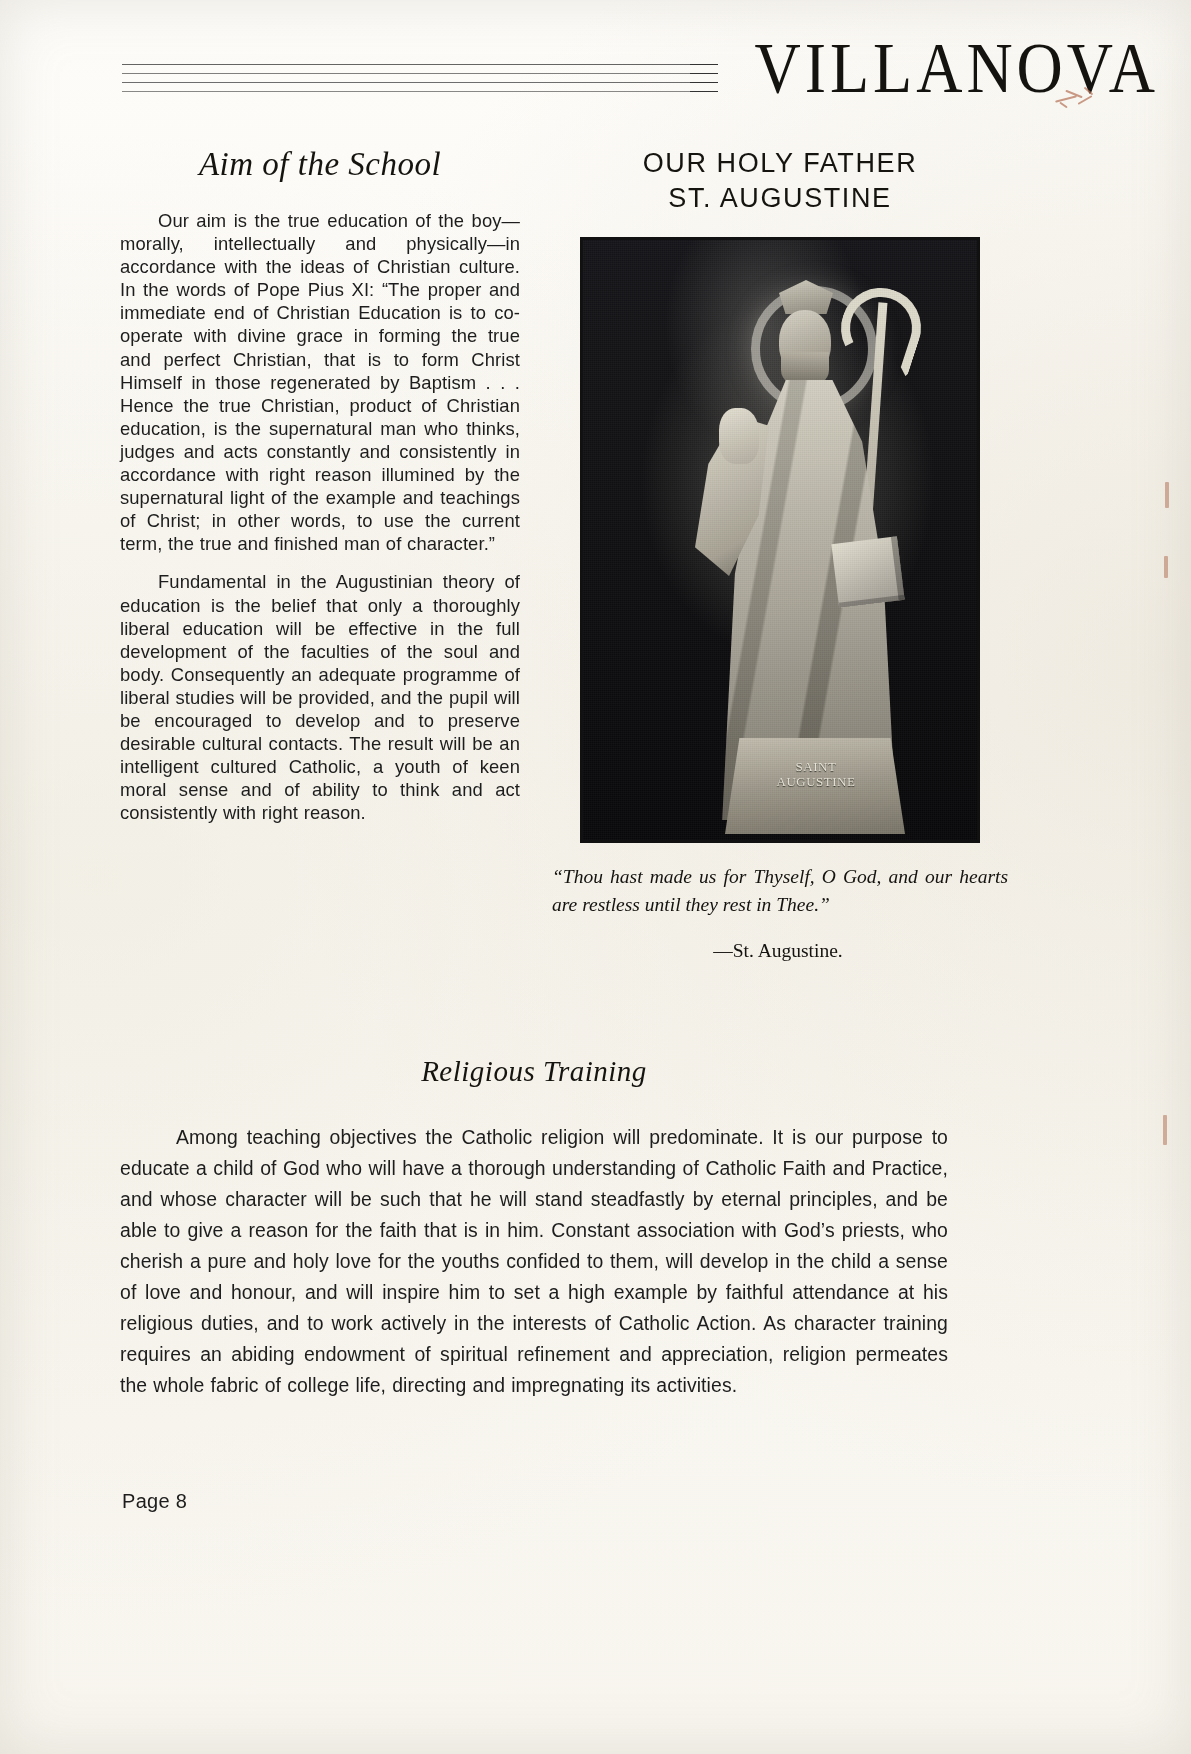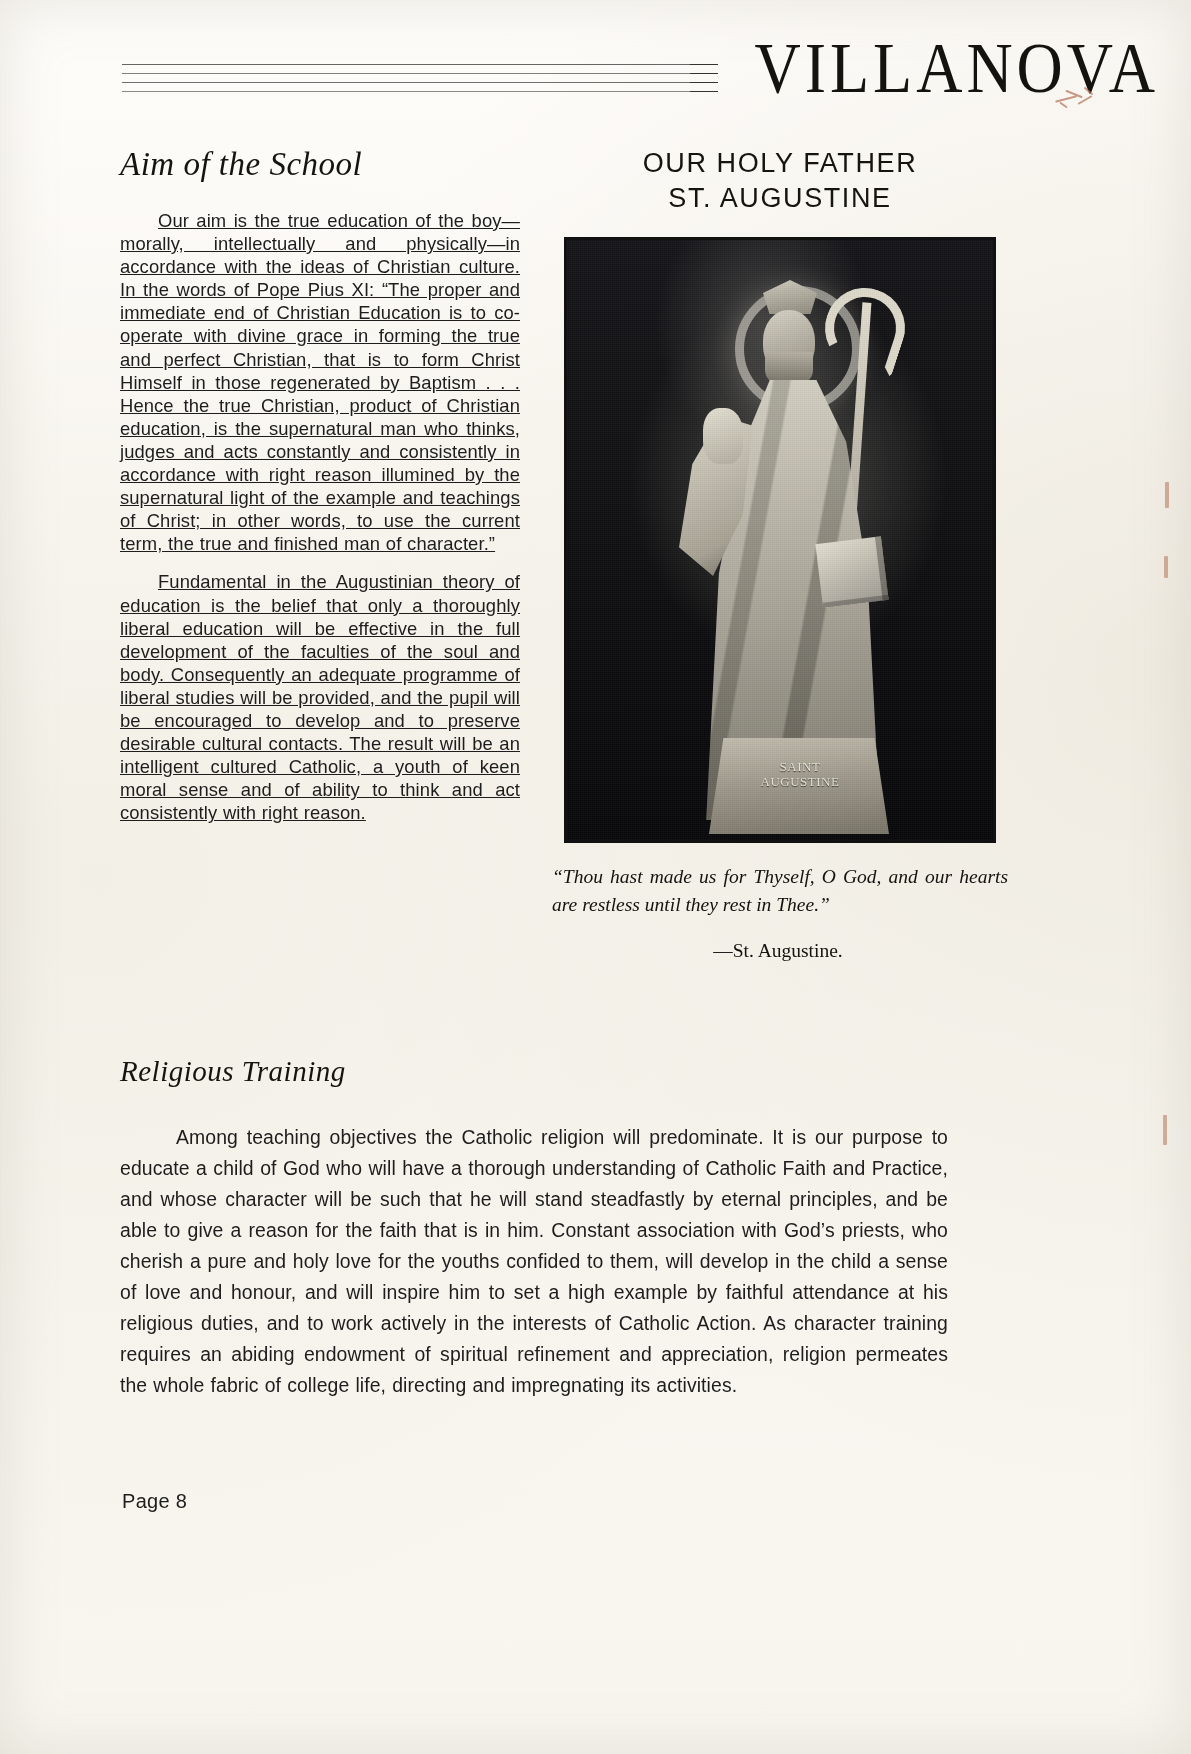--- a/index.html
+++ b/index.html
@@ -65,20 +65,21 @@
   .col-left{
     position:absolute;left:120px;top:146px;width:400px;
   }
   .col-right{
     position:absolute;left:548px;top:146px;width:464px;
   }
   .script-head{
     font-family:"Liberation Serif", serif;
     font-style:italic;
     font-size:33px;
+    text-align:center;
     color:#16140f;
     letter-spacing:.5px;
     margin:0 0 26px 0;
     font-weight:400;
   }
   .caps-head{
     font-family:"Liberation Sans", sans-serif;
     font-size:27px;
     letter-spacing:1.6px;
     text-align:center;
@@ -89,34 +90,32 @@
   }
   .body-col p{
     margin:0;
     font-size:18.4px;
     line-height:1.255;
     text-align:justify;
     text-justify:inter-word;
     letter-spacing:.1px;
     color:#1d1d1d;
     word-spacing:.5px;
-    text-decoration:underline;
   }
   .body-col p + p{margin-top:15px;}
   .indent{display:inline-block;width:38px;}
 
   
   .photo-frame{
     width:394px;height:600px;
     border:3px solid #111;
     background:#0b0b0b;
     position:relative;
     overflow:hidden;
     margin:0 auto;
-    padding-left:32px;
   }
   .photo-inner{
     position:absolute;inset:0;
     background:
       radial-gradient(ellipse 60% 48% at 52% 40%, rgba(120,118,110,.55) 0%, rgba(20,20,20,0) 62%),
       radial-gradient(ellipse 36% 30% at 46% 14%, rgba(150,148,140,.35) 0%, rgba(12,12,12,0) 70%),
       linear-gradient(175deg,#16161a 0%,#121214 35%,#0d0d0f 70%,#09090b 100%);
   }
   .grain{
     position:absolute;inset:0;opacity:.4;

